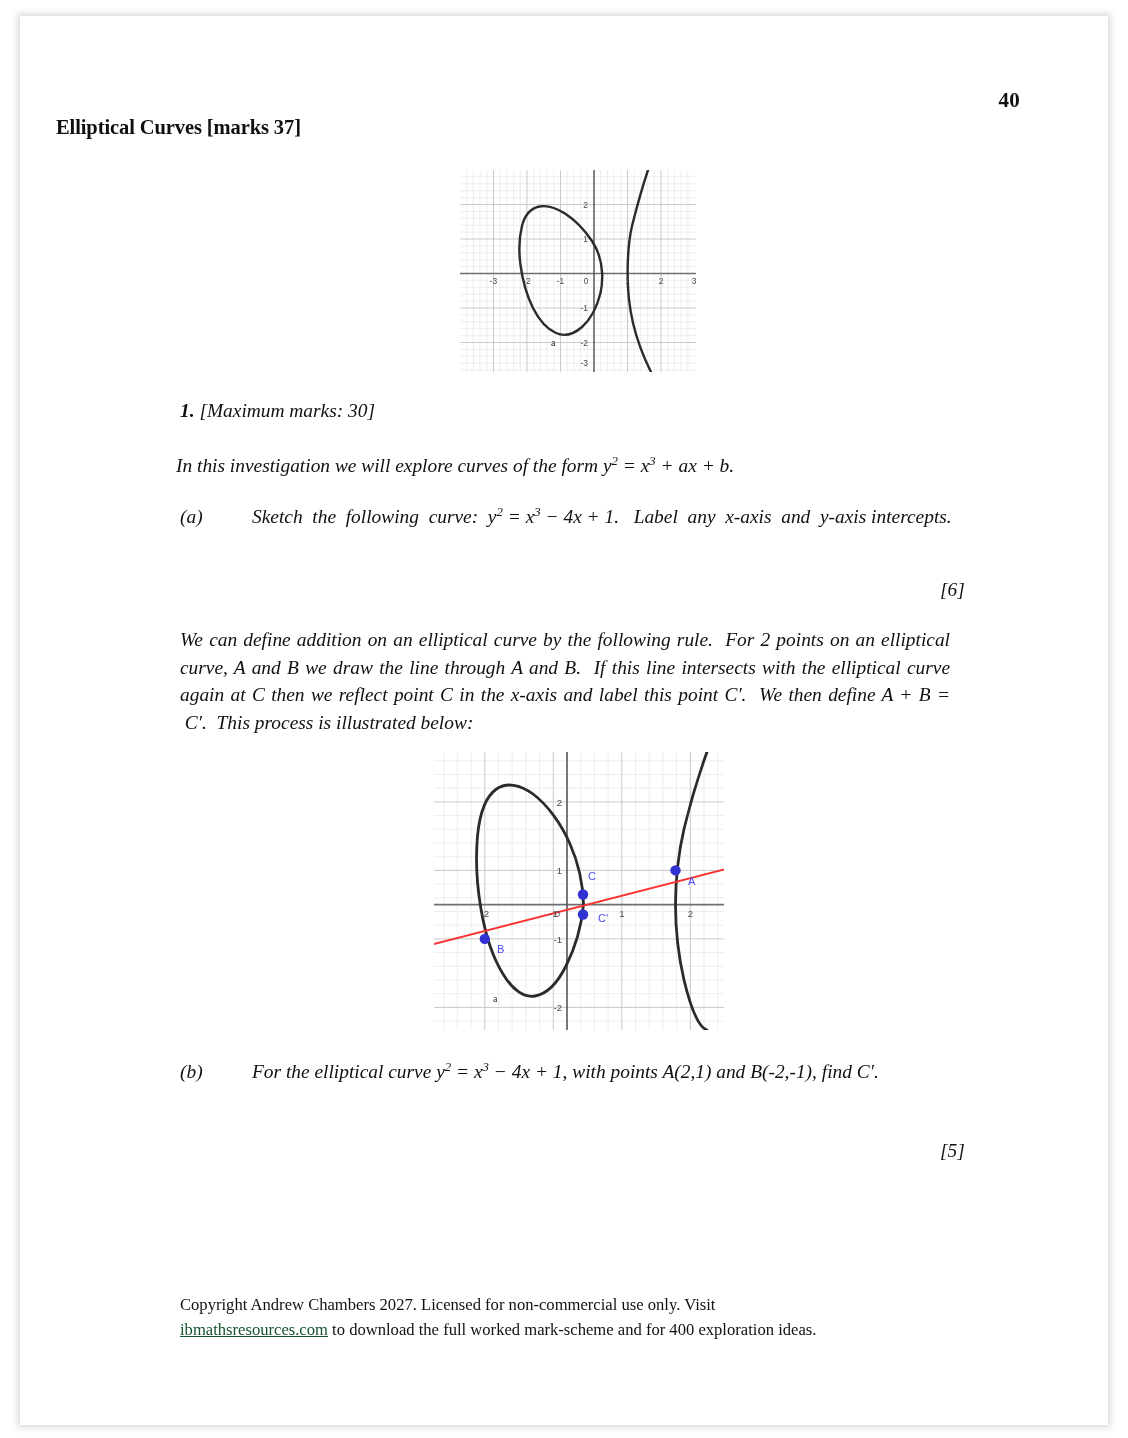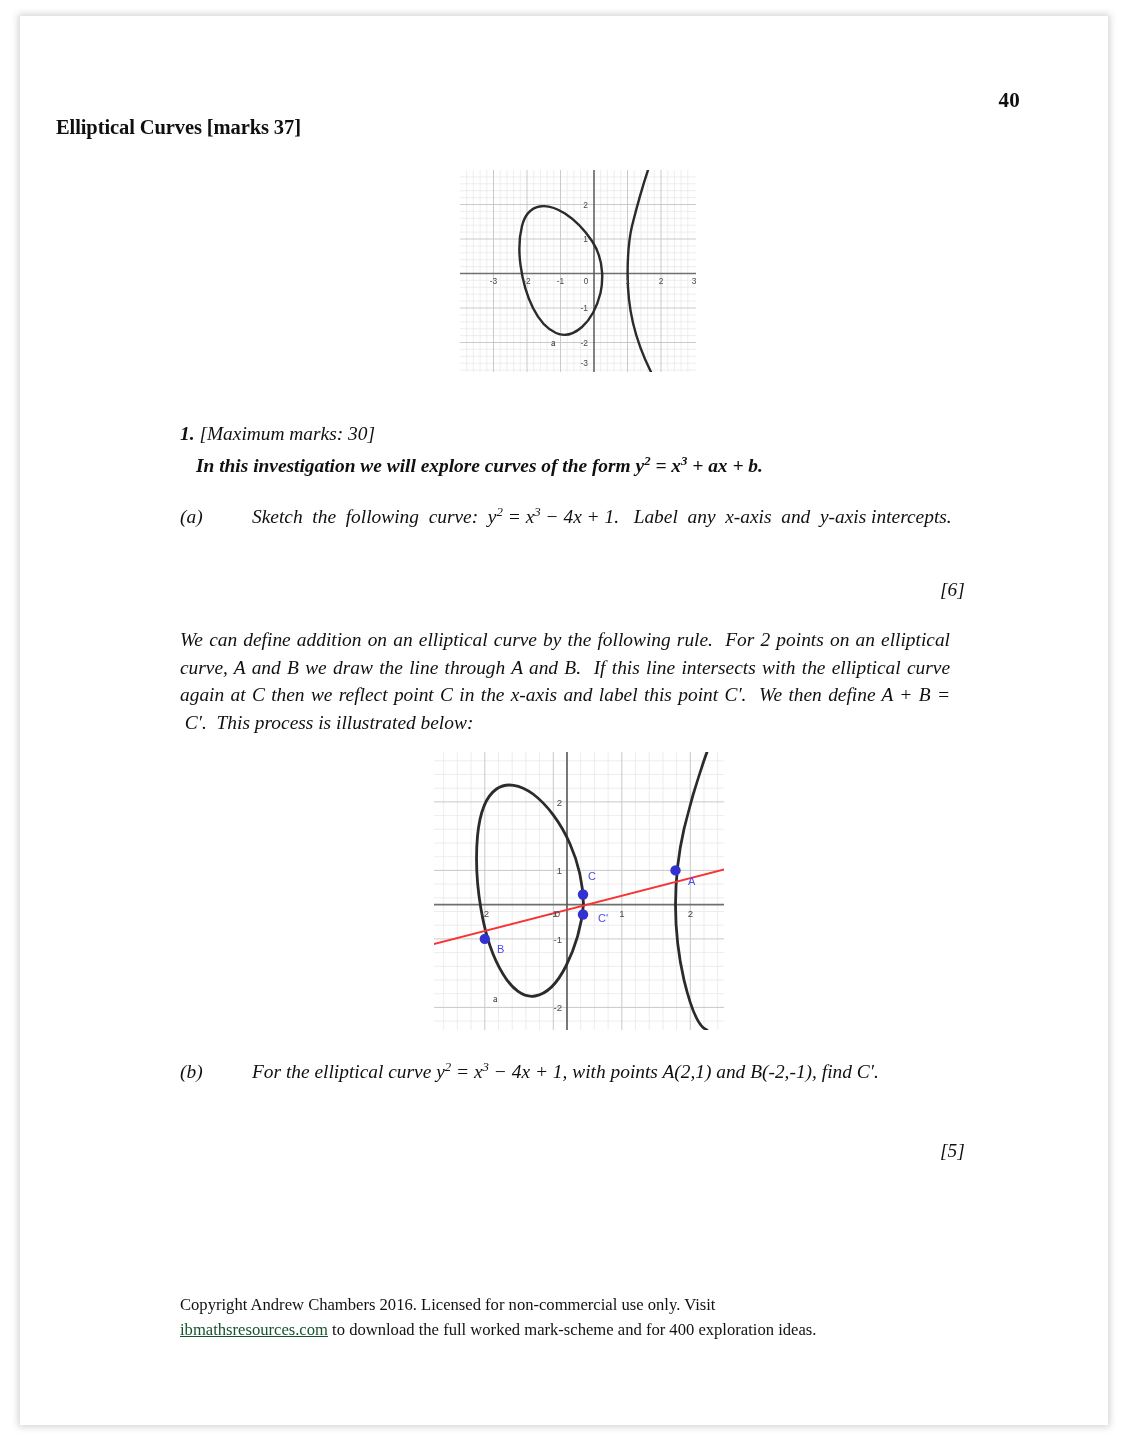--- a/index.html
+++ b/index.html
@@ -60,22 +60,22 @@
     text-align: justify;
     text-justify: inter-word;
   }
   .qnum { font-weight: 700; font-style: italic; }
   .marks {
     position: absolute;
     font-style: italic;
     font-size: 19.4px;
     color: #101010;
   }
-  .para-intro { left: 160px; top: 381px; width: 790px; margin-top: 23px; }
-  .para-form  { left: 176px; top: 436px; width: 790px; font-weight: bold; }
+  .para-intro { left: 160px; top: 381px; width: 790px; }
+  .para-form  { left: 156px; top: 436px; width: 790px; }
   .item-a {
     position: absolute;
     left: 160px; top: 487px; width: 790px;
     font-style: italic;
     font-size: 19.4px;
     line-height: 27.5px;
     color: #101010;
   }
   .item-label {
     position: absolute;
@@ -380,17 +380,17 @@
   <div class="item-b">
     <span class="item-label">(b)</span>
     <div class="item-body">
       For the elliptical curve <span class="mathvar">y</span><sup>2</sup> = <span class="mathvar">x</span><sup>3</sup> − 4<span class="mathvar">x</span> + 1, with points A(2,1) and B(-2,-1), find <span class="mathvar">C</span>′.
     </div>
   </div>
 
   <div class="marks" style="left:920px; top:1124px;">[5]</div>
 
   <div class="footer">
-    <span>Copyright Andrew Chambers 2016.  Licensed for non-commercial use only.  Visit</span><br>
+    <span>Copyright Andrew Chambers 2027.  Licensed for non-commercial use only.  Visit</span><br>
     <span class="link">ibmathsresources.com</span><span> to download the full worked mark-scheme and for 400 exploration ideas.</span>
   </div>
 
 </div>
 
 </body></html>

